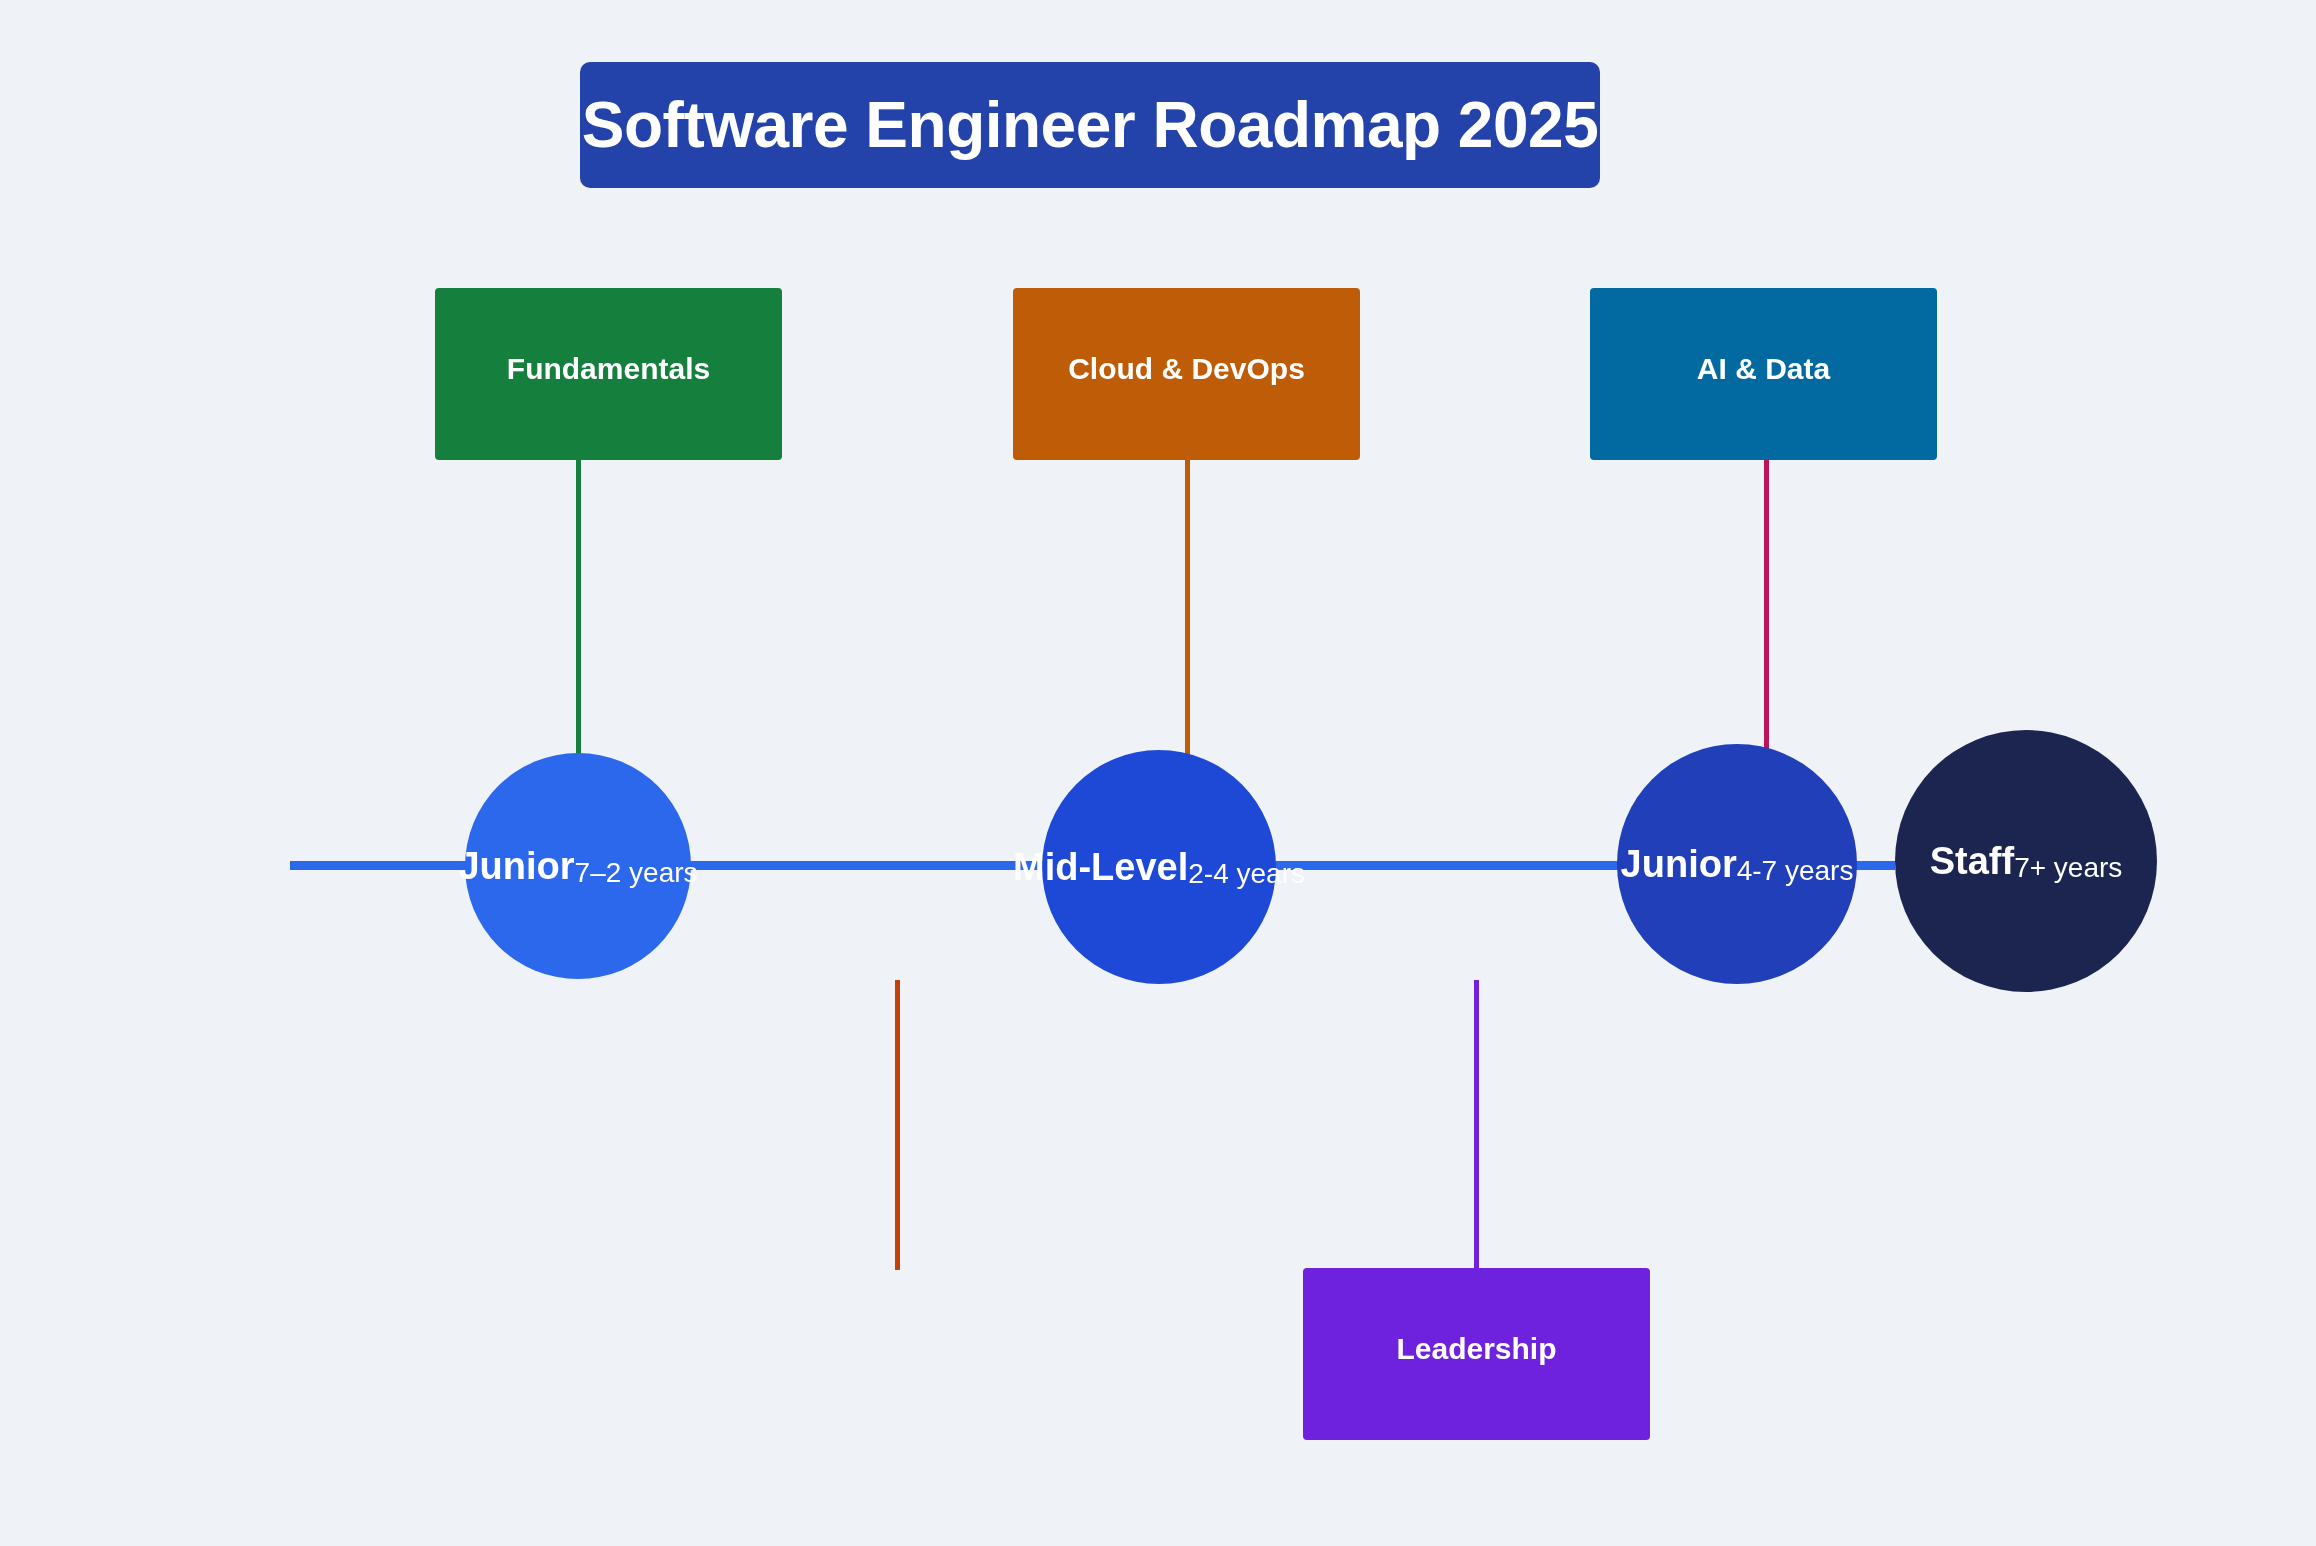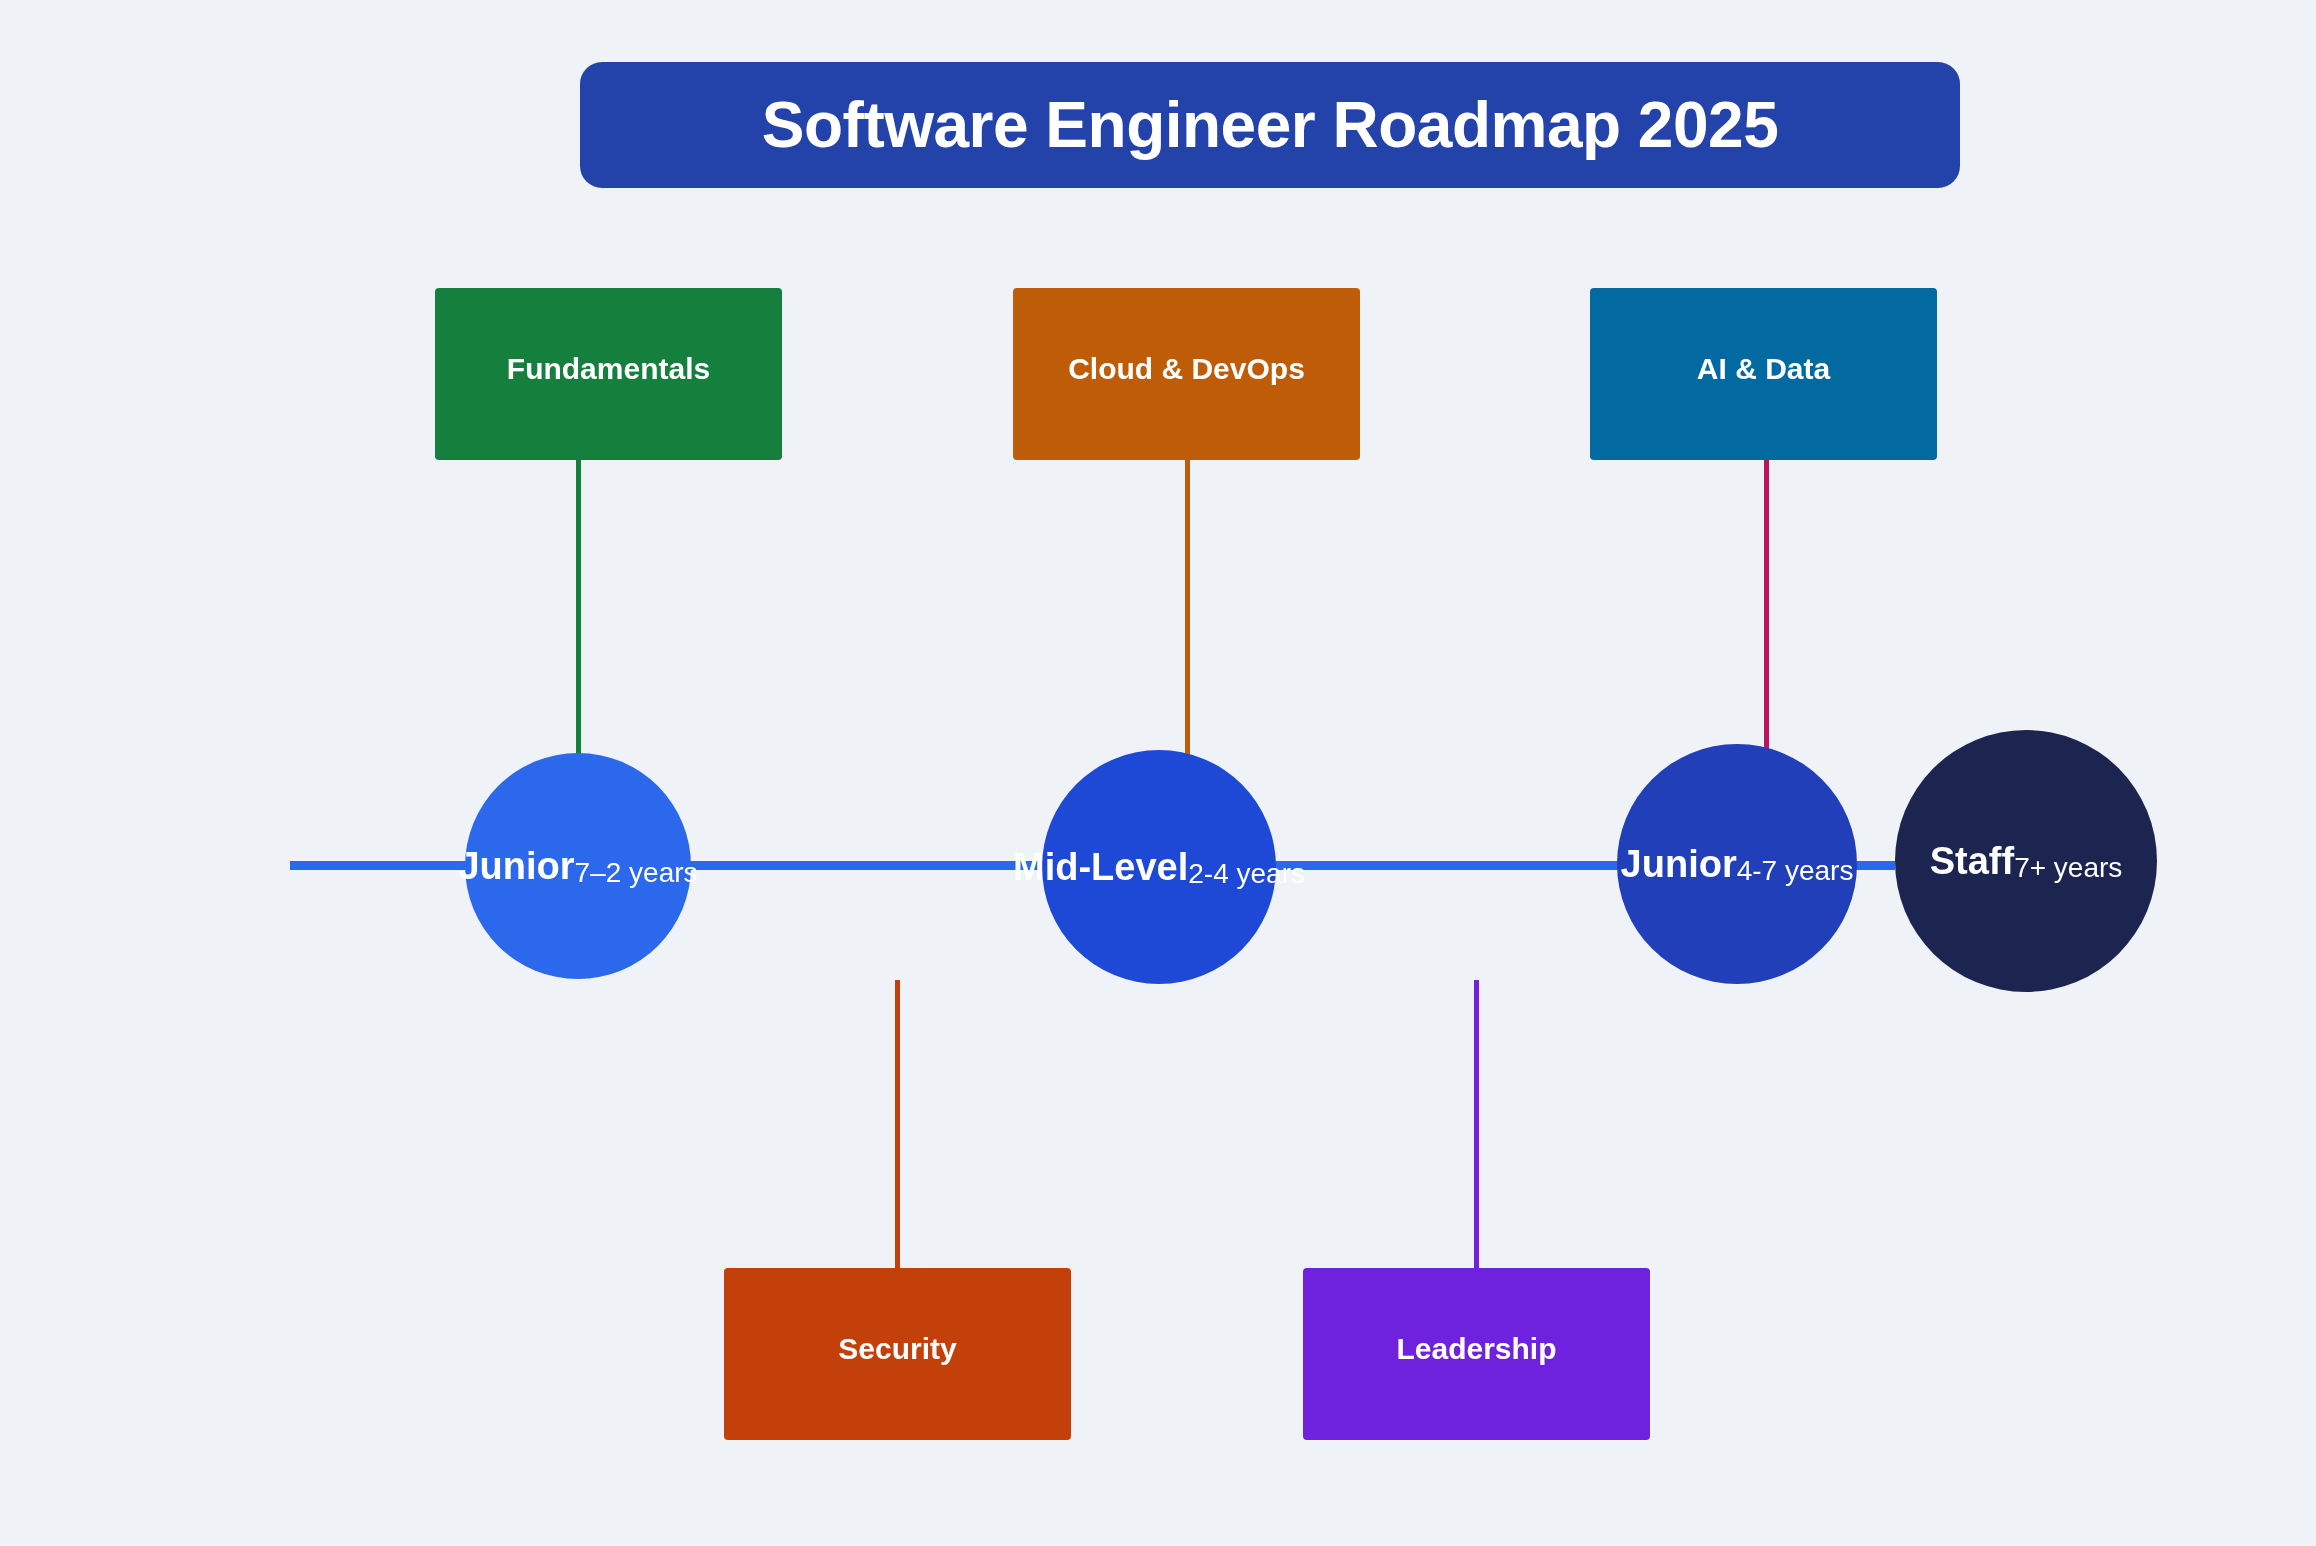--- a/index.html
+++ b/index.html
@@ -17,24 +17,24 @@
     position: relative;
     width: 2316px;
     height: 1546px;
   }
 
   
   #title-banner {
     position: absolute;
     left: 580px;
     top: 62px;
-    width: 1380px;
+    width: 1020px;
     height: 126px;
     background: #2343ab;
-    border-radius: 22px;
+    border-radius: 10px;
     display: flex;
     align-items: center;
     justify-content: center;
   }
   #title-banner .title-text {
     color: #ffffff;
     font-size: 64px;
     font-weight: bold;
     letter-spacing: -0.5px;
     white-space: nowrap;
@@ -140,20 +140,17 @@
   </div>
   <div class="stage-circle" style="left:1617px; top:744px; width:240px; height:240px; background:#203fb8;">
     <span class="stage-name">Junior</span>
     <span class="stage-years">4-7 years</span>
   </div>
   <div class="stage-circle" style="left:1895px; top:730px; width:262px; height:262px; background:#1b2550;">
     <span class="stage-name">Staff</span>
     <span class="stage-years">7+ years</span>
   </div>
 
-  <div class="skill-box" style="left:724px; top:1268px; background:#c4400b;">
-    <span class="box-label">Security</span>
-  </div>
   <div class="skill-box" style="left:1303px; top:1268px; background:#6e22dd;">
     <span class="box-label">Leadership</span>
   </div>
 
 </div>
 
 </body></html>

